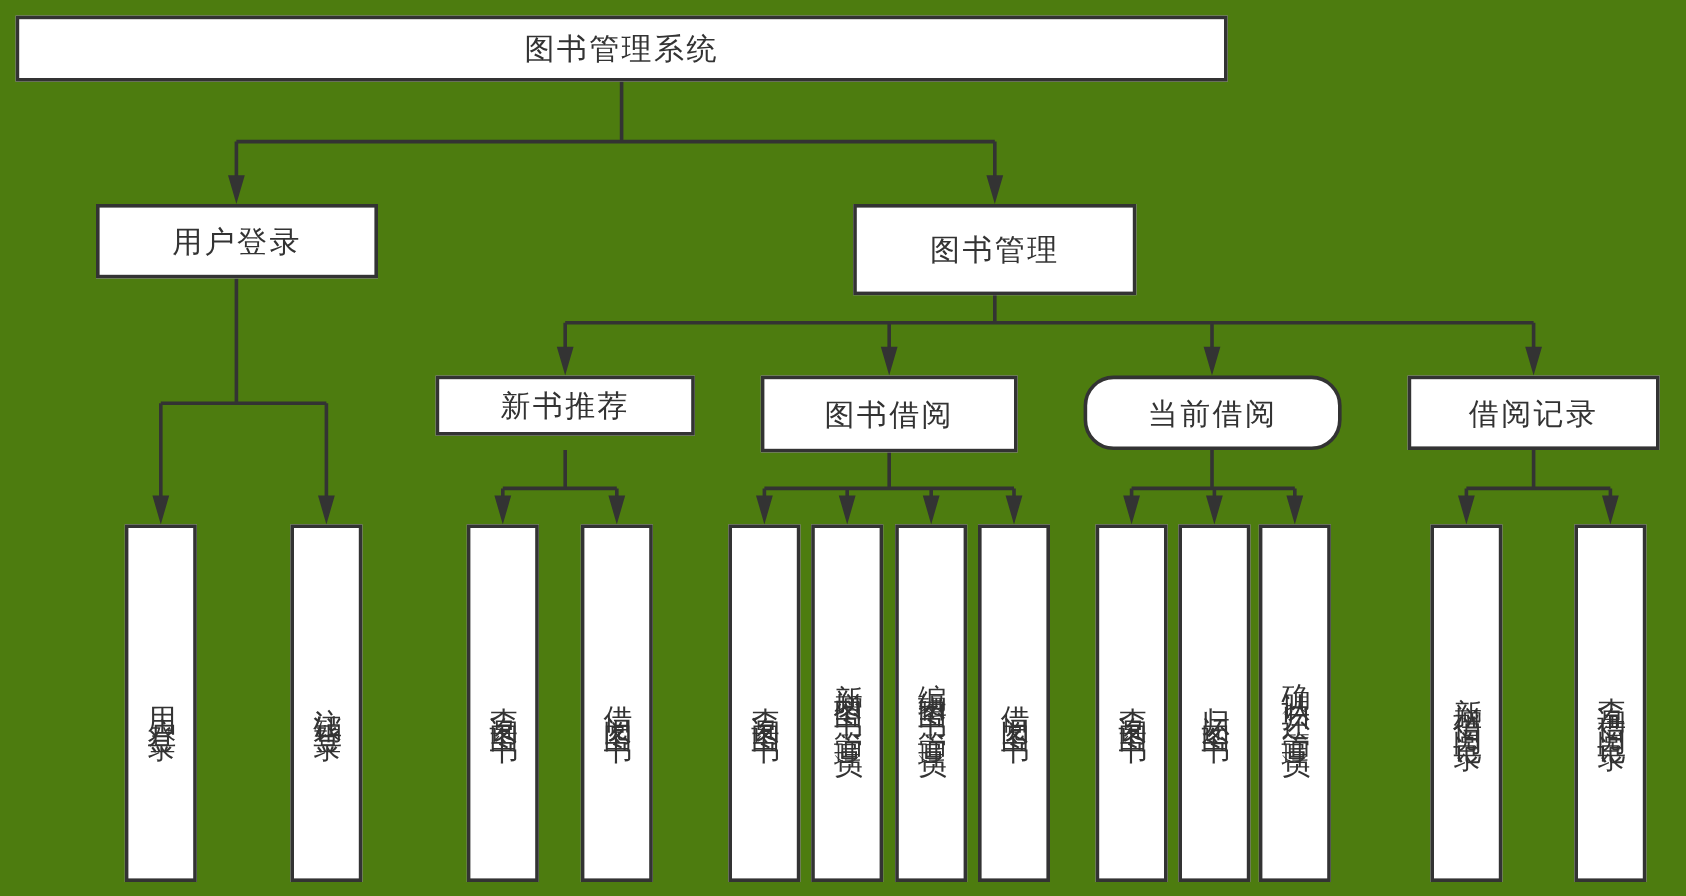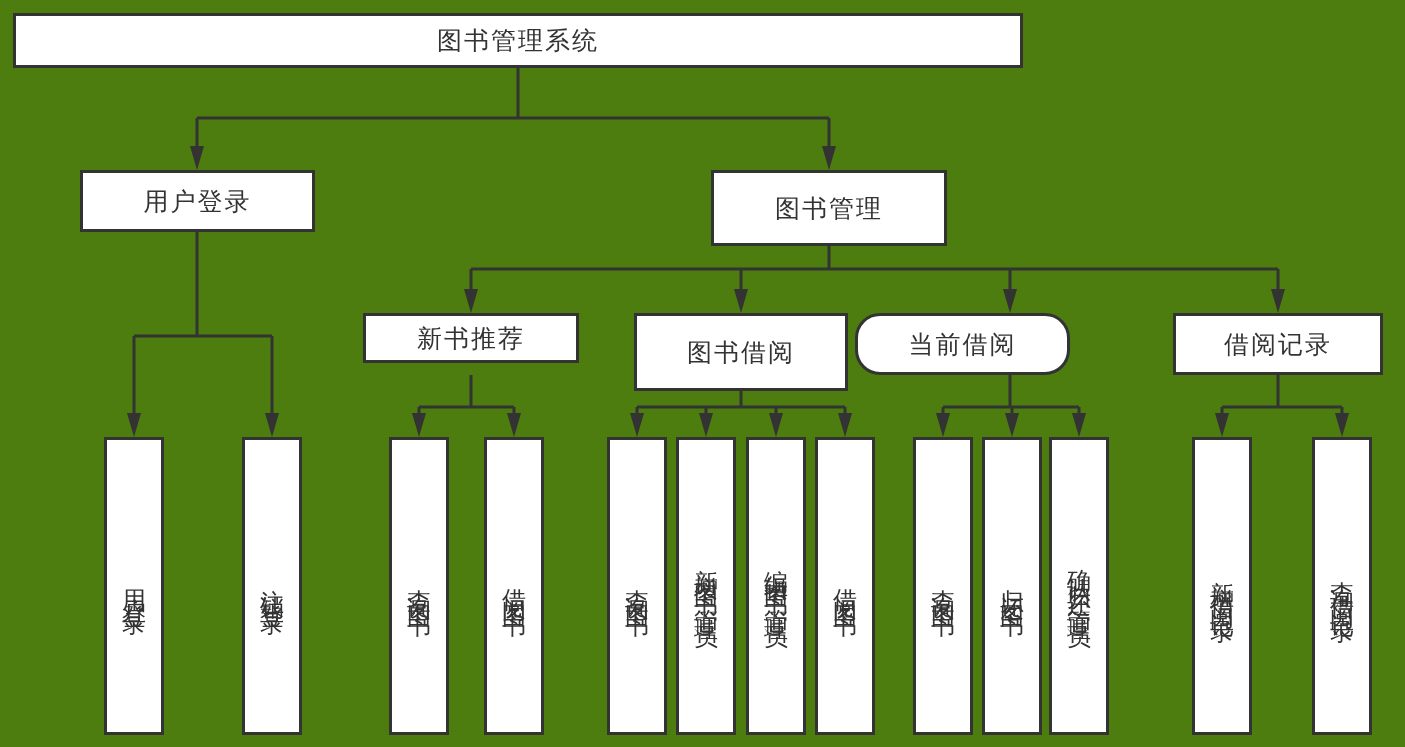--- a/index.html
+++ b/index.html
@@ -96,24 +96,24 @@
   <div class="node hbox" style="left:80px; top:170px; width:235px; height:62px;">
     <span class="lbl">用户登录</span>
   </div>
   <div class="node hbox" style="left:711px; top:170px; width:236px; height:76px;">
     <span class="lbl">图书管理</span>
   </div>
 
   <div class="node hbox" style="left:363px; top:313px; width:216px; height:50px;">
     <span class="lbl">新书推荐</span>
   </div>
-  <div class="node hbox" style="left:634px; top:313px; width:214px; height:78px;">
+  <div class="node hbox" style="left:634px; top:313px; width:214px; height:64px;">
     <span class="lbl">图书借阅</span>
   </div>
-  <div class="node hbox" style="left:855px; top:313px; width:215px; height:62px;border-radius:25px;">
+  <div class="node hbox" style="left:903px; top:313px; width:215px; height:62px;border-radius:25px;">
     <span class="lbl">当前借阅</span>
   </div>
   <div class="node hbox" style="left:1173px; top:313px; width:210px; height:62px;">
     <span class="lbl">借阅记录</span>
   </div>
 
   <div class="node vbox" style="left:104px; top:437px; width:60px; height:298px;">
     <span class="lbl">用户登录</span>
   </div>
   <div class="node vbox" style="left:242px; top:437px; width:60px; height:298px;">

